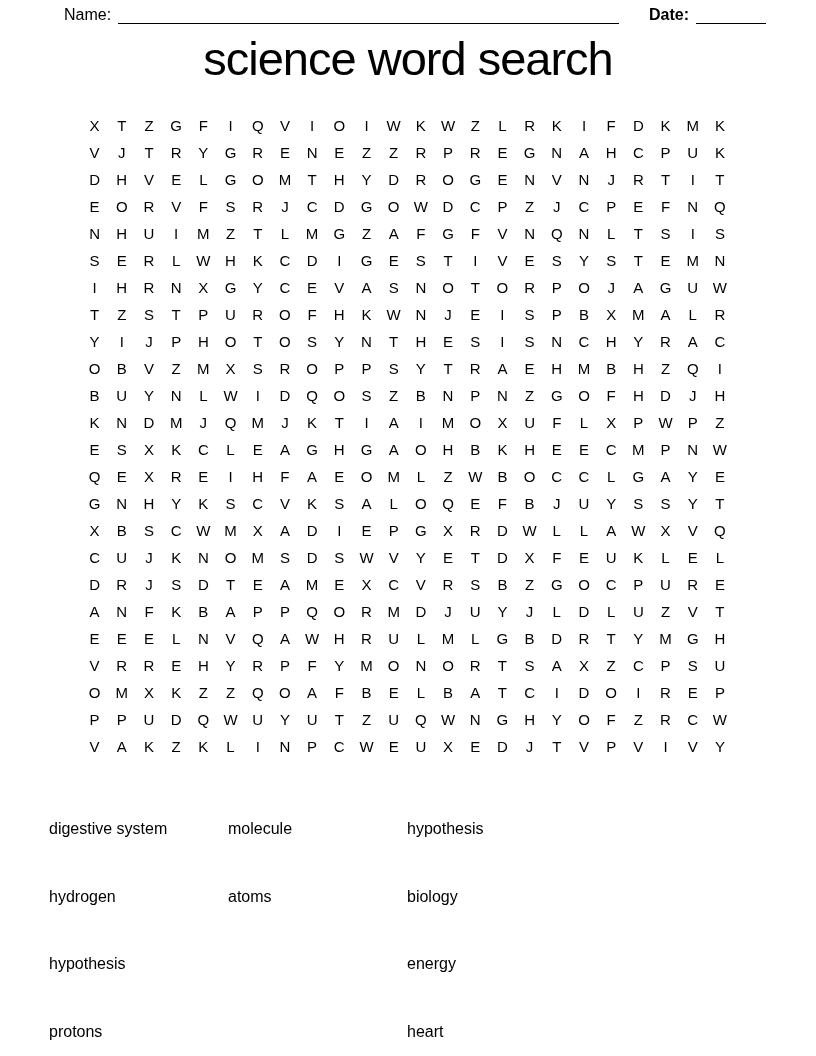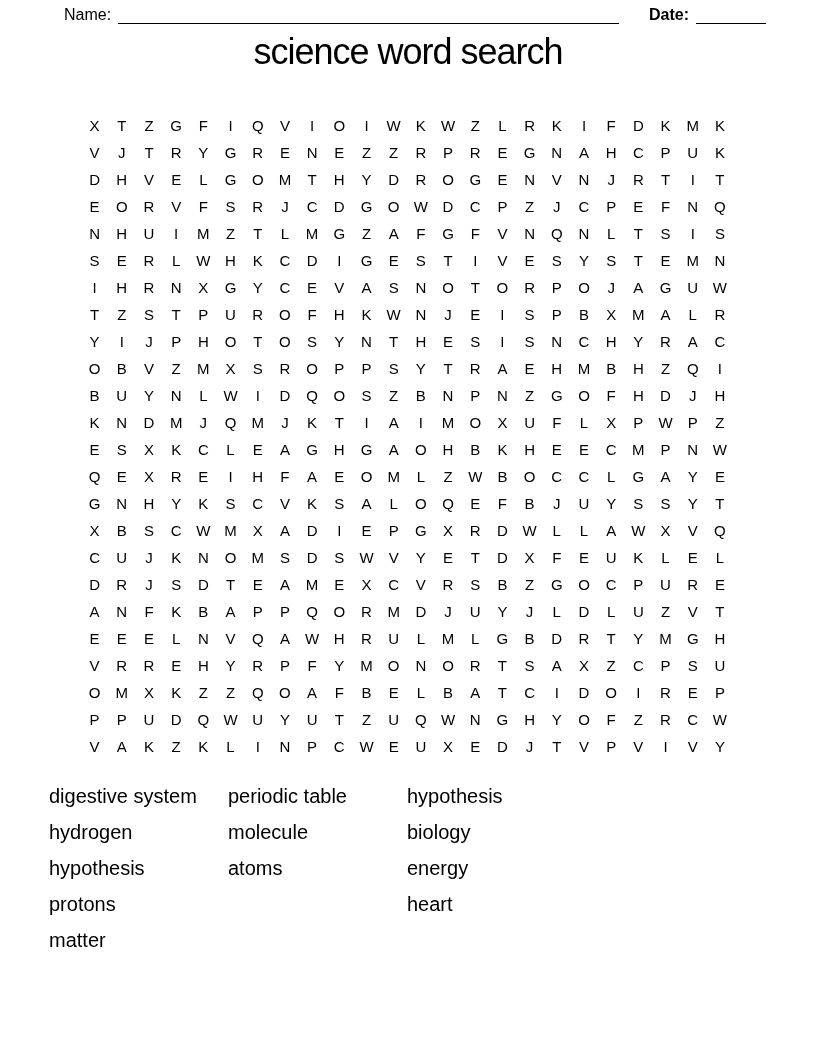--- a/index.html
+++ b/index.html
@@ -28,21 +28,21 @@
   .name-line { flex: 1 1 auto; margin-left: 7px; }
   .date-label { margin-left: 30px; font-weight: bold; }
   .date-line { width: 70px; margin-left: 7px; }
 
   
   .title {
     position: absolute;
     top: 31px;
     left: 0; right: 0;
     text-align: center;
-    font-size: 36px;
+    font-size: 47px;
     font-weight: 400;
     letter-spacing: -1px;
   }
 
   
   .grid {
     position: absolute;
     left: 81px;
     top: 112px;
     display: grid;
@@ -62,21 +62,22 @@
     position: absolute;
     left: 49px;
     top: 779px;
     display: flex;
   }
   .word-col { width: 179px; }
   .word {
     height: 35.8px;
     display: flex;
     align-items: center;
-    font-size: 20px;
+    font-size: 16px;
+    margin-top: 32px;
   }
 </style>
 </head>
 <body>
 
 <div class="page">
 
   <div class="header">
     <span class="hdr-label">Name:</span>
     <span class="blank-line name-line"></span>
@@ -667,21 +668,20 @@
 
   <div class="words">
       <div class="word-col">
         <div class="word">digestive system</div>
         <div class="word">hydrogen</div>
         <div class="word">hypothesis</div>
         <div class="word">protons</div>
         <div class="word">matter</div>
       </div>
       <div class="word-col">
-        <div class="word">periodic table</div>
         <div class="word">molecule</div>
         <div class="word">atoms</div>
       </div>
       <div class="word-col">
         <div class="word">hypothesis</div>
         <div class="word">biology</div>
         <div class="word">energy</div>
         <div class="word">heart</div>
       </div>
     </div>

